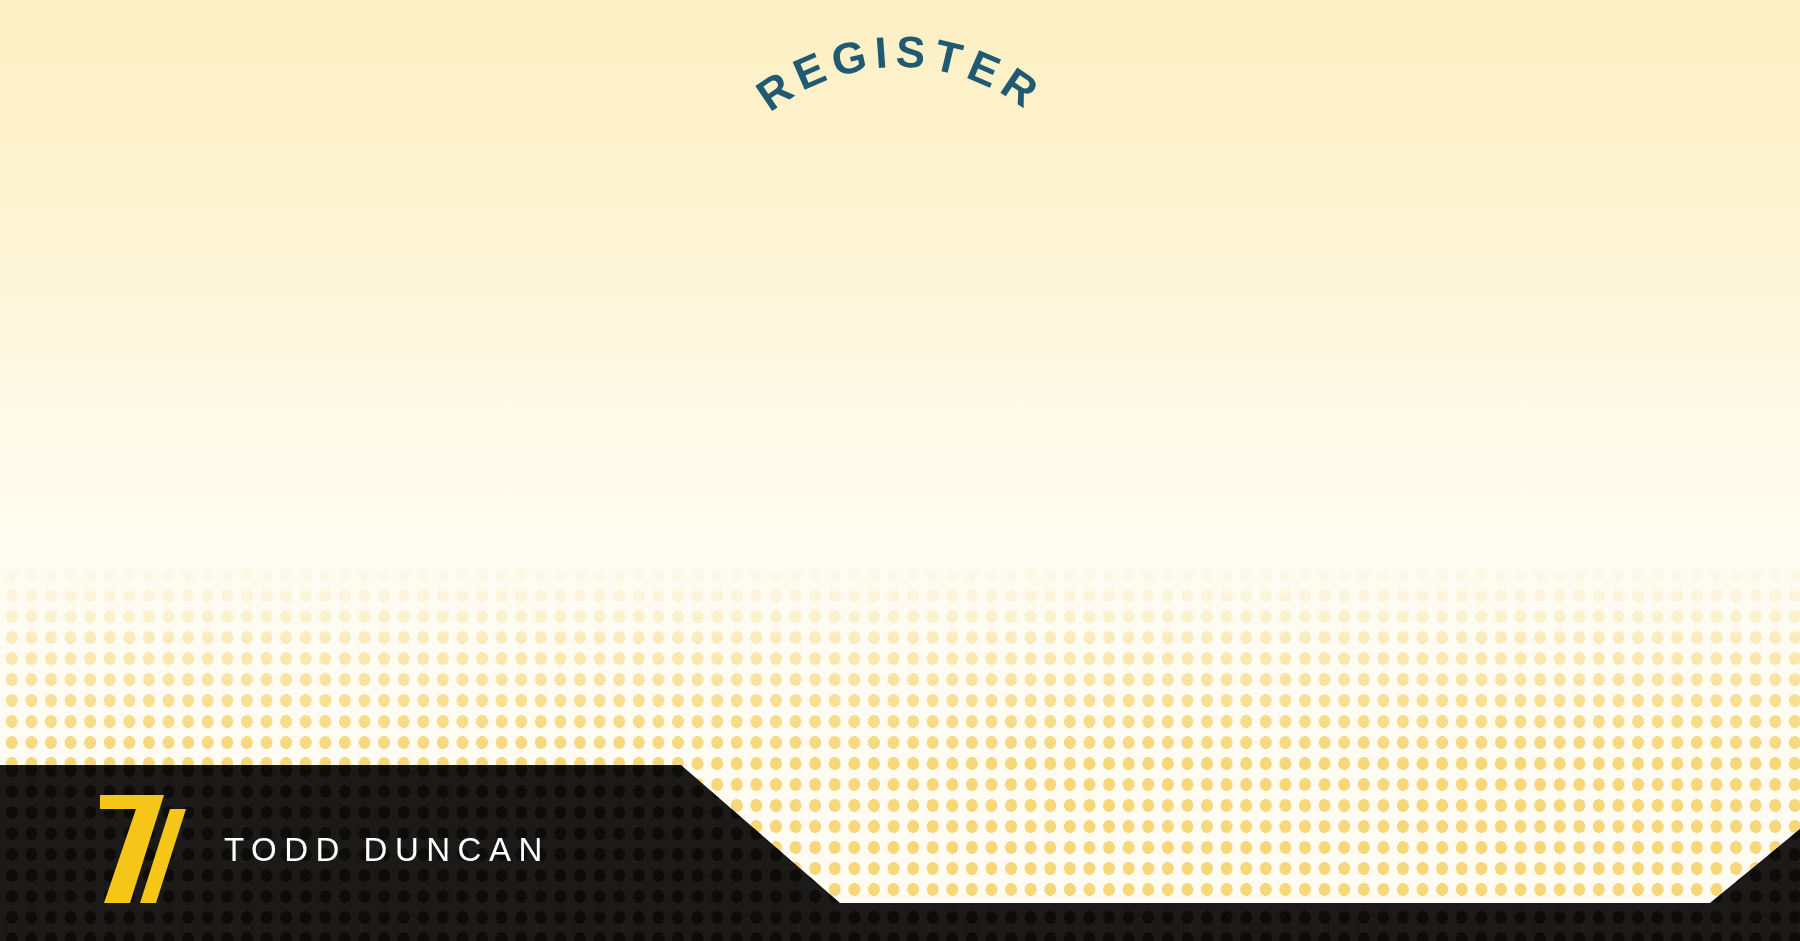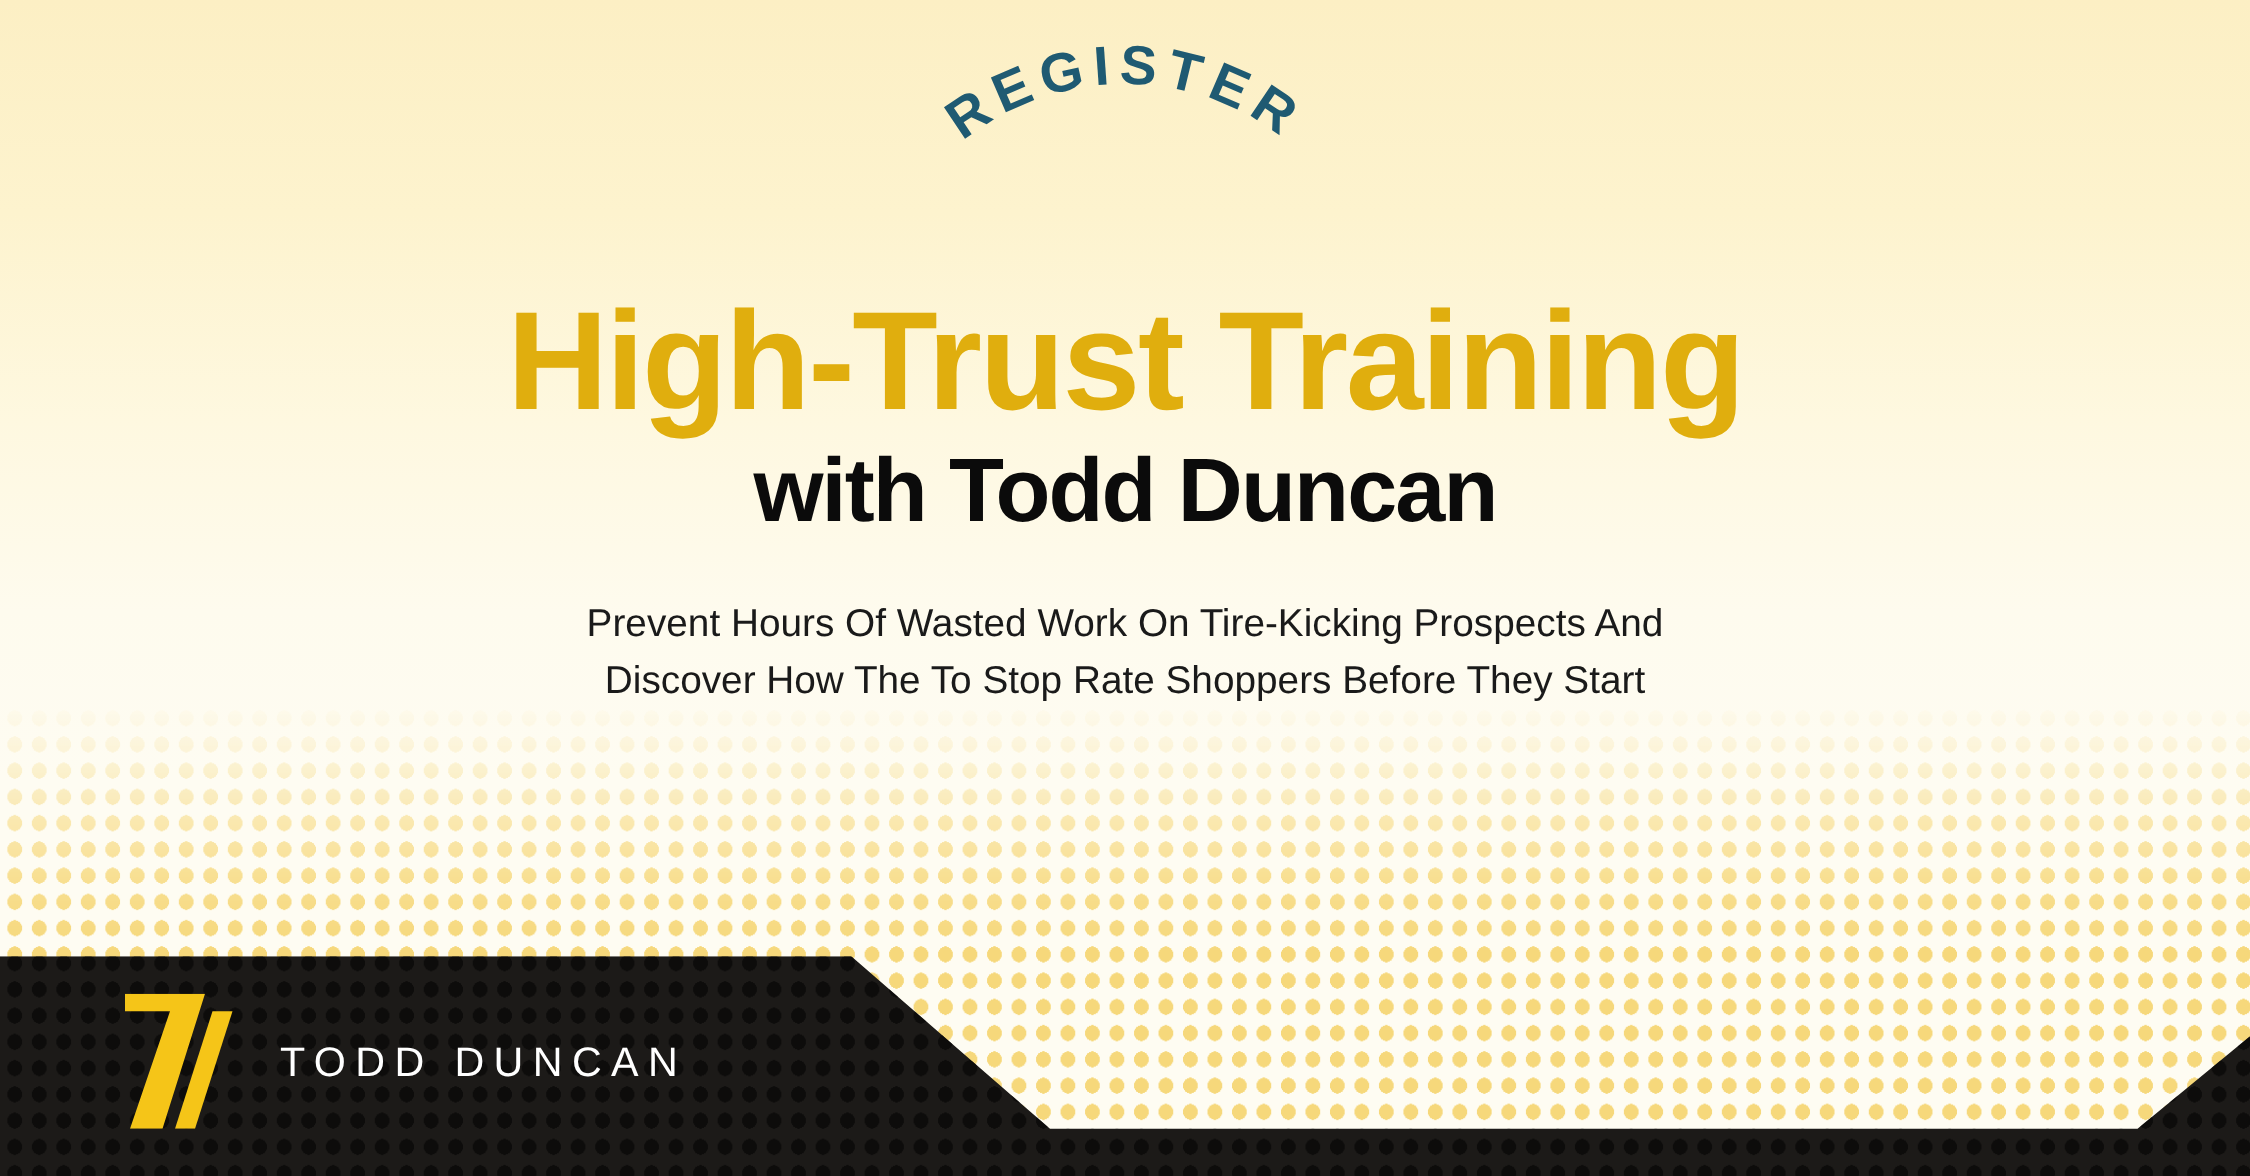--- a/index.html
+++ b/index.html
@@ -165,28 +165,20 @@
     <svg viewBox="0 0 420 120" xmlns="http://www.w3.org/2000/svg">
       <defs>
         <path id="arcPath" d="M 14,116 A 205,205 0 0 1 406,116" fill="none"></path>
       </defs>
       <text text-anchor="middle">
         <textPath href="#arcPath" startOffset="50%">REGISTER</textPath>
       </text>
     </svg>
   </div>
 
-  <div class="copy">
-    <h1 class="headline">High-Trust Training</h1>
-    <h2 class="subheadline">with Todd Duncan</h2>
-    <p class="blurb">
-      <span class="line">Prevent Hours Of Wasted Work On Tire-Kicking Prospects And</span>
-      <span class="line">Discover How The To Stop Rate Shoppers Before They Start</span>
-    </p>
-  </div>
 
   <div class="footer-shape"></div>
   <div class="footer-dots"></div>
 
   <div class="logo">
     <svg class="logo-mark" viewBox="0 0 112 108" xmlns="http://www.w3.org/2000/svg">
 
       <polygon points="14,0 78,0 44,108 18,108 50,14 14,14" fill="#F5C518"></polygon>
 
       <polygon points="84,14 100,14 70,108 54,108" fill="#F5C518"></polygon>

